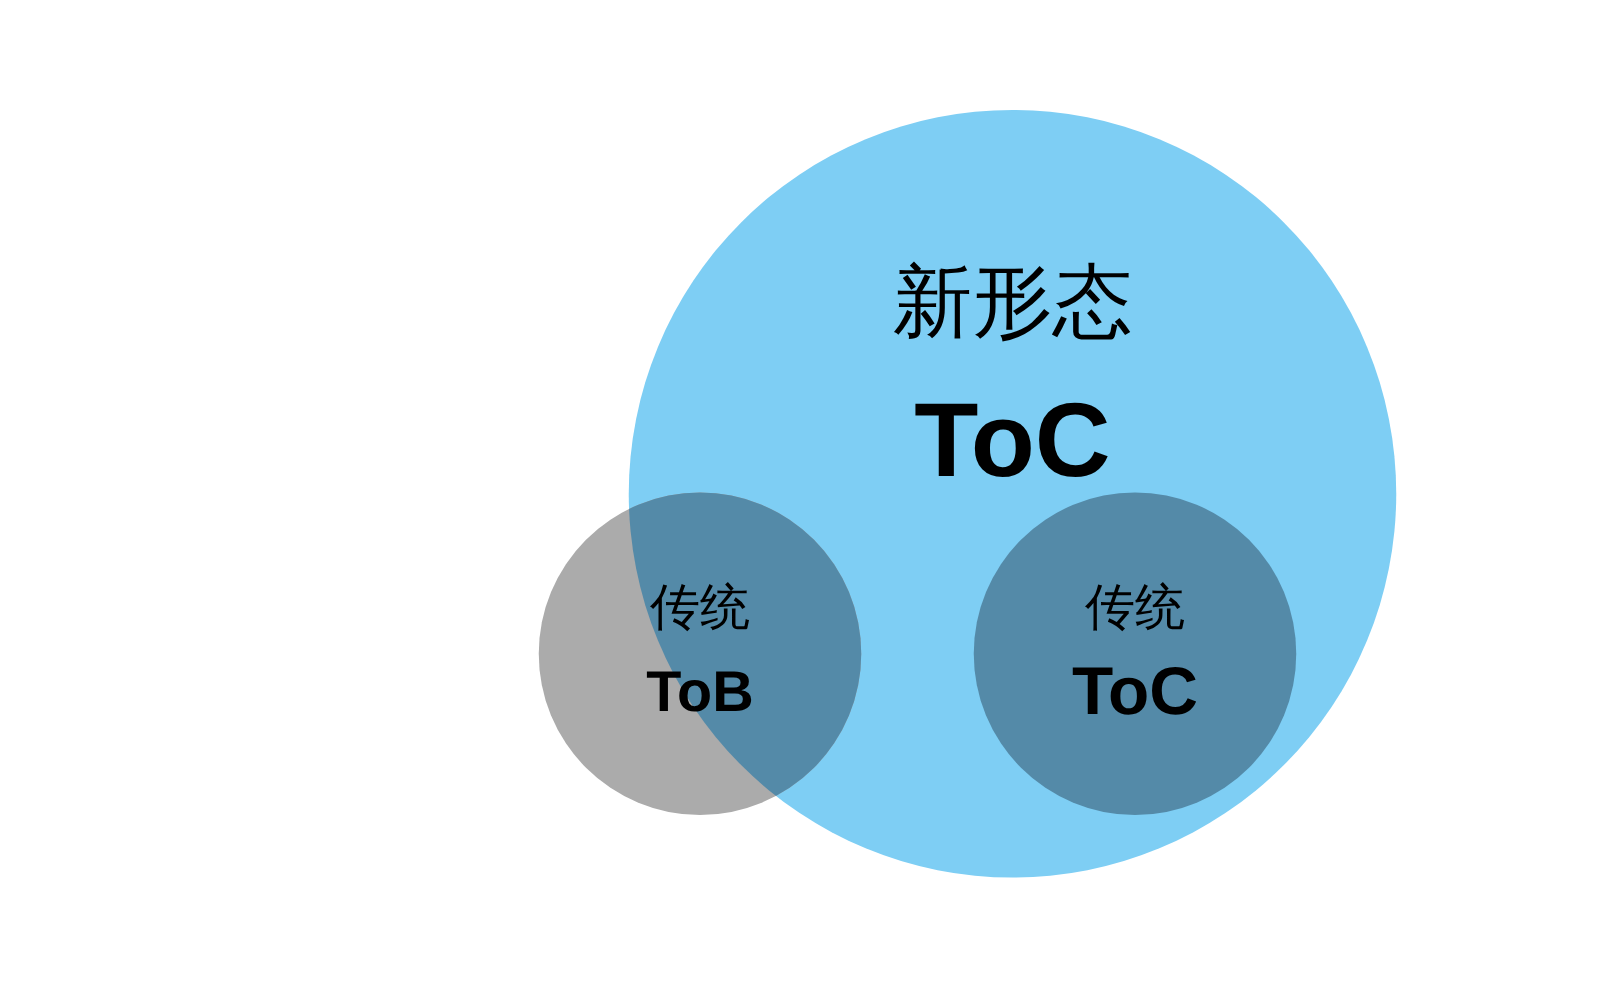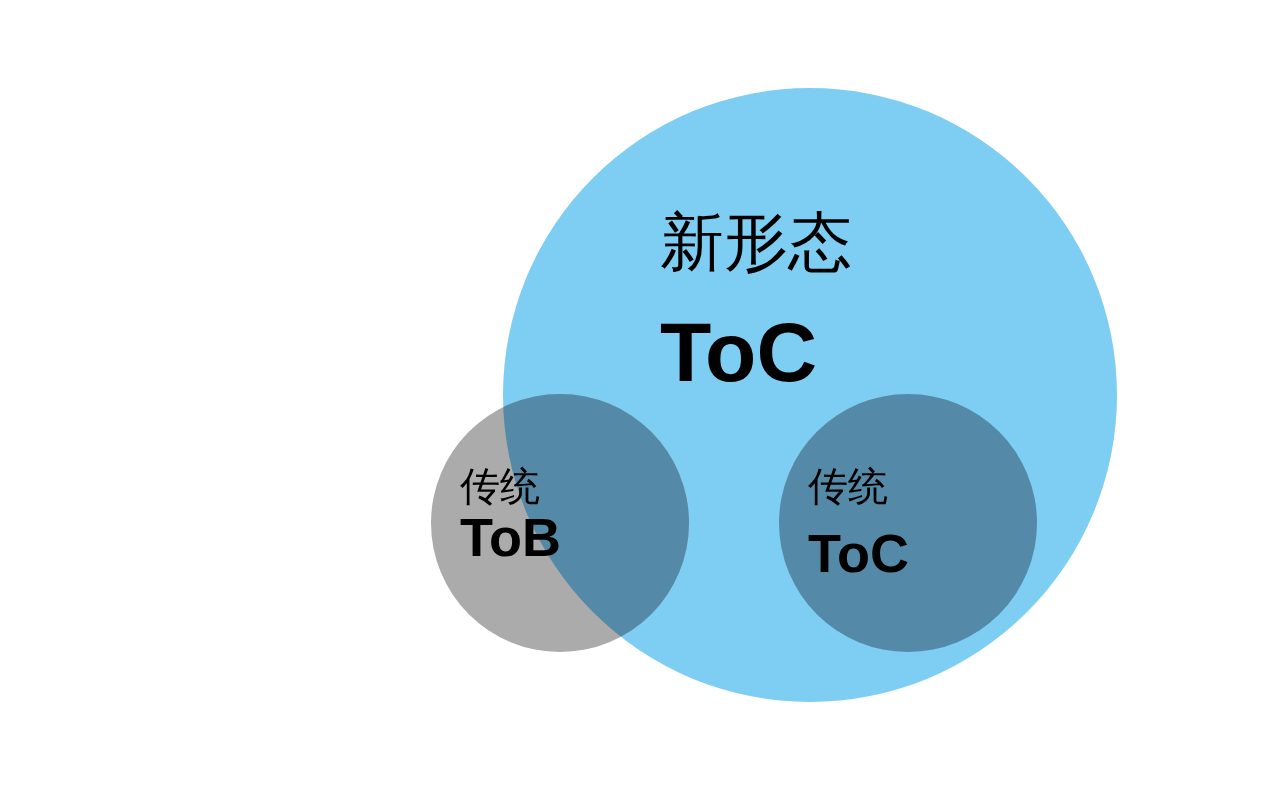--- a/index.html
+++ b/index.html
@@ -1,17 +1,17 @@
 <!DOCTYPE html>
 <html><head>
   <meta charset="utf-8">
   <style>
     html, body { margin: 0; padding: 0; background: #ffffff; }
     body { width: 1280px; height: 800px; position: relative; overflow: hidden; font-family: "DejaVu Sans", sans-serif; }
-    .label { position: absolute; text-align: left; color: #000; }
+    .label { position: absolute; text-align: center; color: #000; }
     .cn { font-weight: normal; }
     .en { font-family: Liberation Sans, sans-serif; font-weight: bold; }
     svg { position: absolute; left: 0; top: 0; }
   </style>
 </head>
 <body>
 
 <svg width="1280" height="800" viewBox="0 0 1280 800">
   <defs>
     <clipPath id="bigClip">
@@ -21,16 +21,16 @@
   <circle cx="810" cy="395" r="307" fill="#7ECEF4"></circle>
   <circle cx="560" cy="523" r="129" fill="#ABABAB"></circle>
   <circle cx="560" cy="523" r="129" fill="#548AA8" clip-path="url(#bigClip)"></circle>
   <circle cx="908" cy="523" r="129" fill="#548AA8"></circle>
 </svg>
 
 <div class="label cn" style="left:660px; top:202px; width:300px; font-size:64px; line-height:80px;">新形态</div>
 <div class="label en" style="left:660px; top:302px; width:300px; font-size:84px; line-height:100px;">ToC</div>
 
 <div class="label cn" style="left:460px; top:460px; width:200px; font-size:40px; line-height:52px;">传统</div>
-<div class="label en" style="left:460px; top:502px; width:200px; font-size:54px; line-height:70px;">ToB</div>
+<div class="label en" style="left:460px; top:518px; width:200px; font-size:46px; line-height:70px;">ToB</div>
 
 <div class="label cn" style="left:808px; top:460px; width:200px; font-size:40px; line-height:52px;">传统</div>
 <div class="label en" style="left:808px; top:518px; width:200px; font-size:54px; line-height:70px;">ToC</div>
 
 </body></html>

